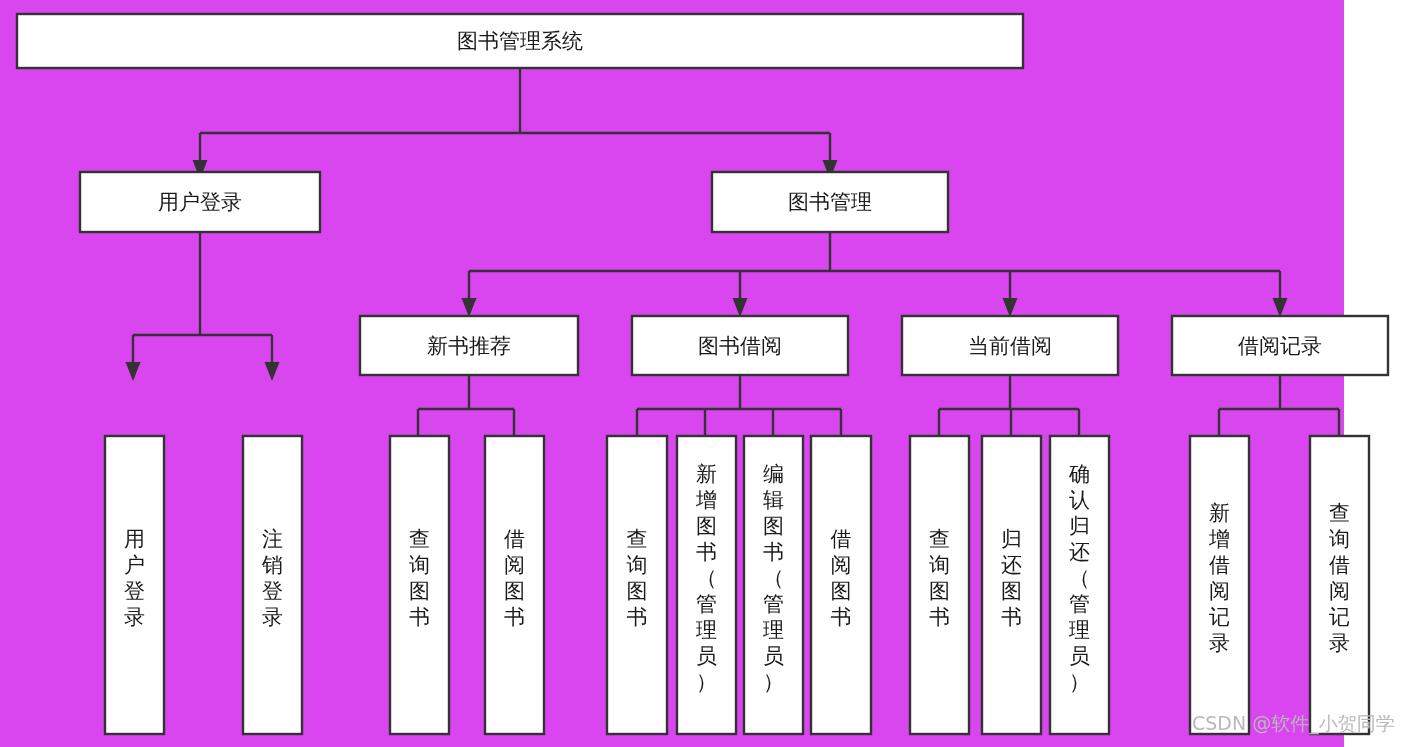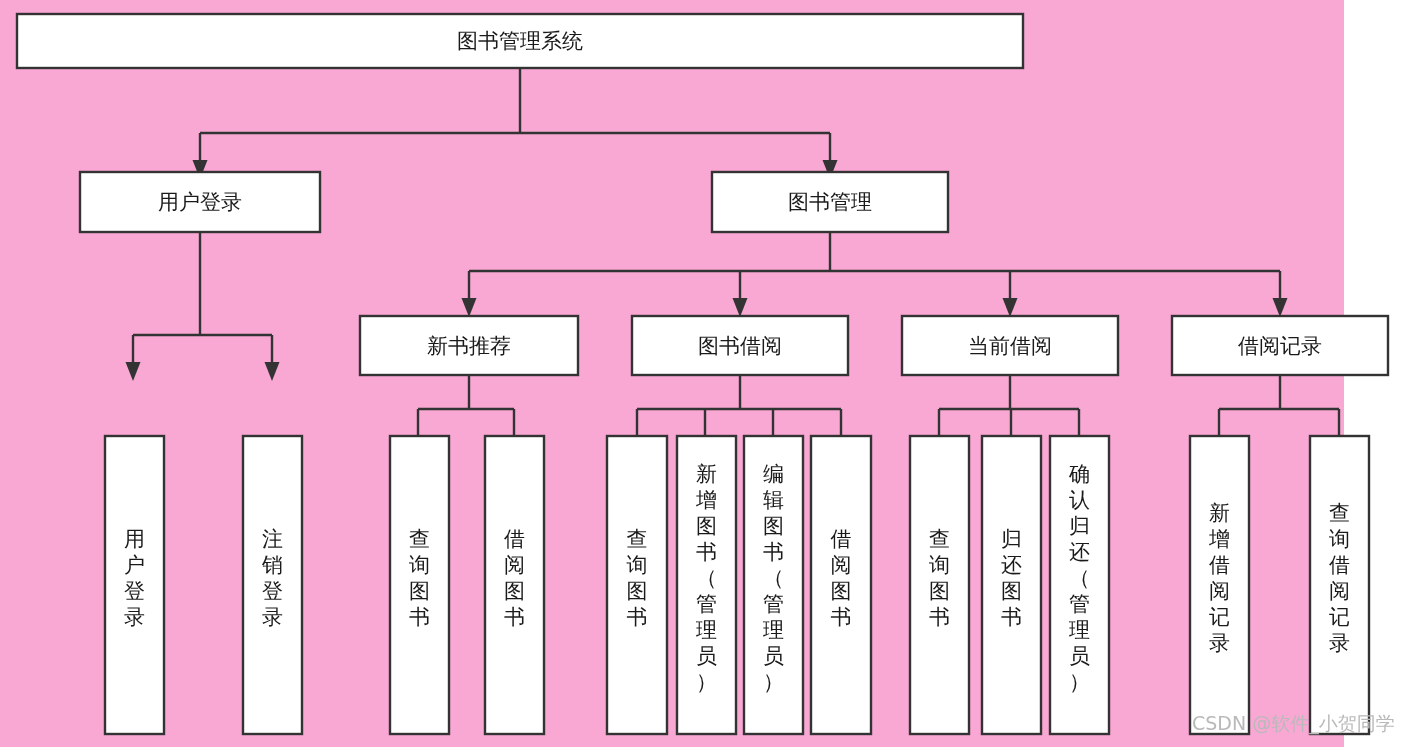--- a/index.html
+++ b/index.html
@@ -11,21 +11,21 @@
   body {
     width: 1405px;
     height: 747px;
     font-family: "DejaVu Sans", "Liberation Sans", sans-serif;
     overflow: hidden;
   }
   #diagram-root {
     position: relative;
     width: 1344px;
     height: 747px;
-    background: #f9a8d4;
+    background: #d946ef;
   }
   svg.diagram-canvas {
     position: absolute;
     top: 0;
     left: 0;
     width: 1405px;
     height: 747px;
     display: block;
   }
   .node-box {

